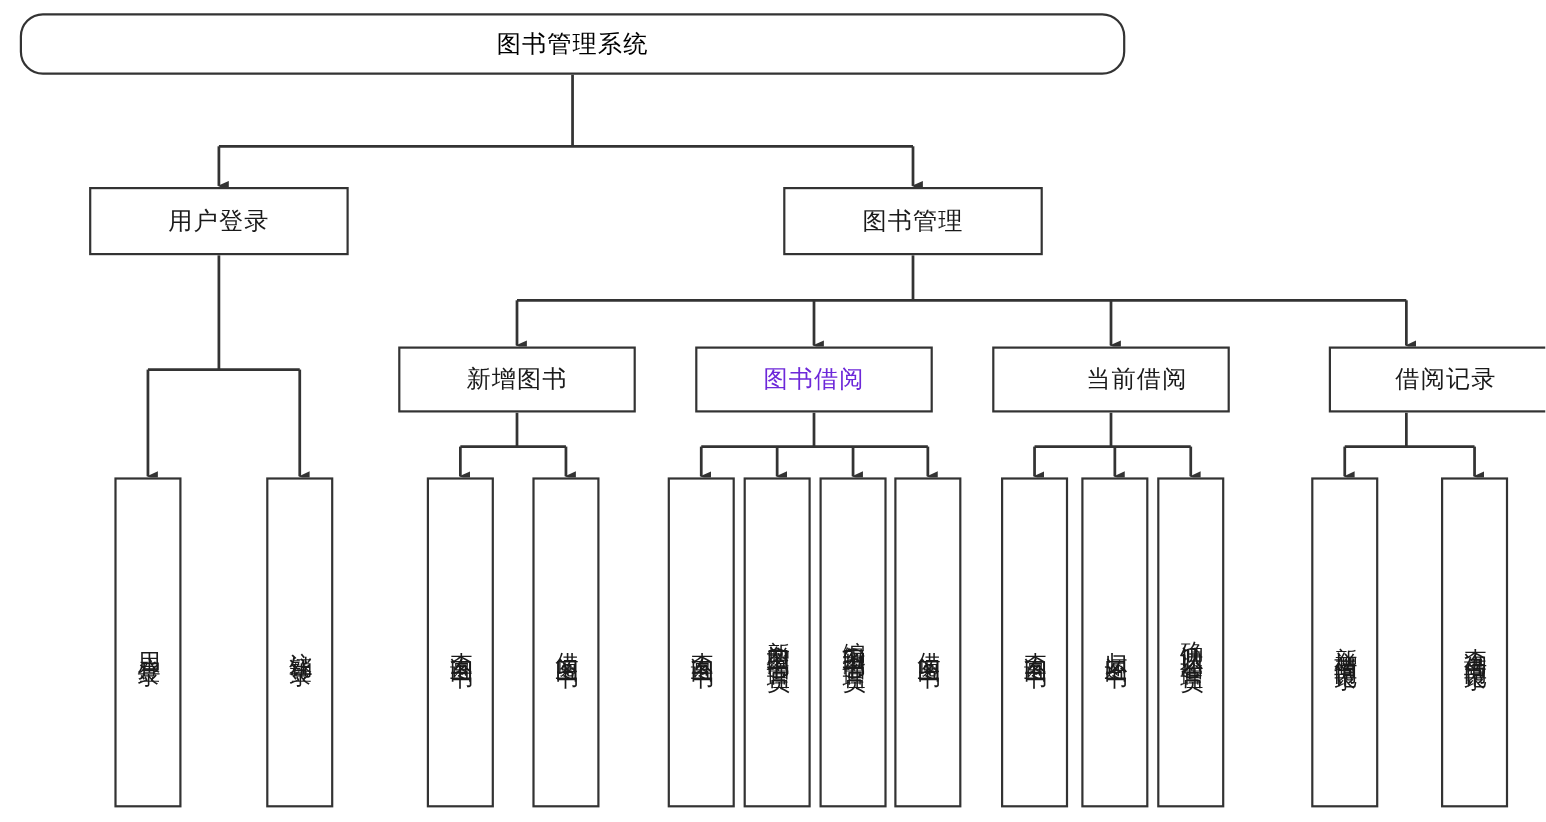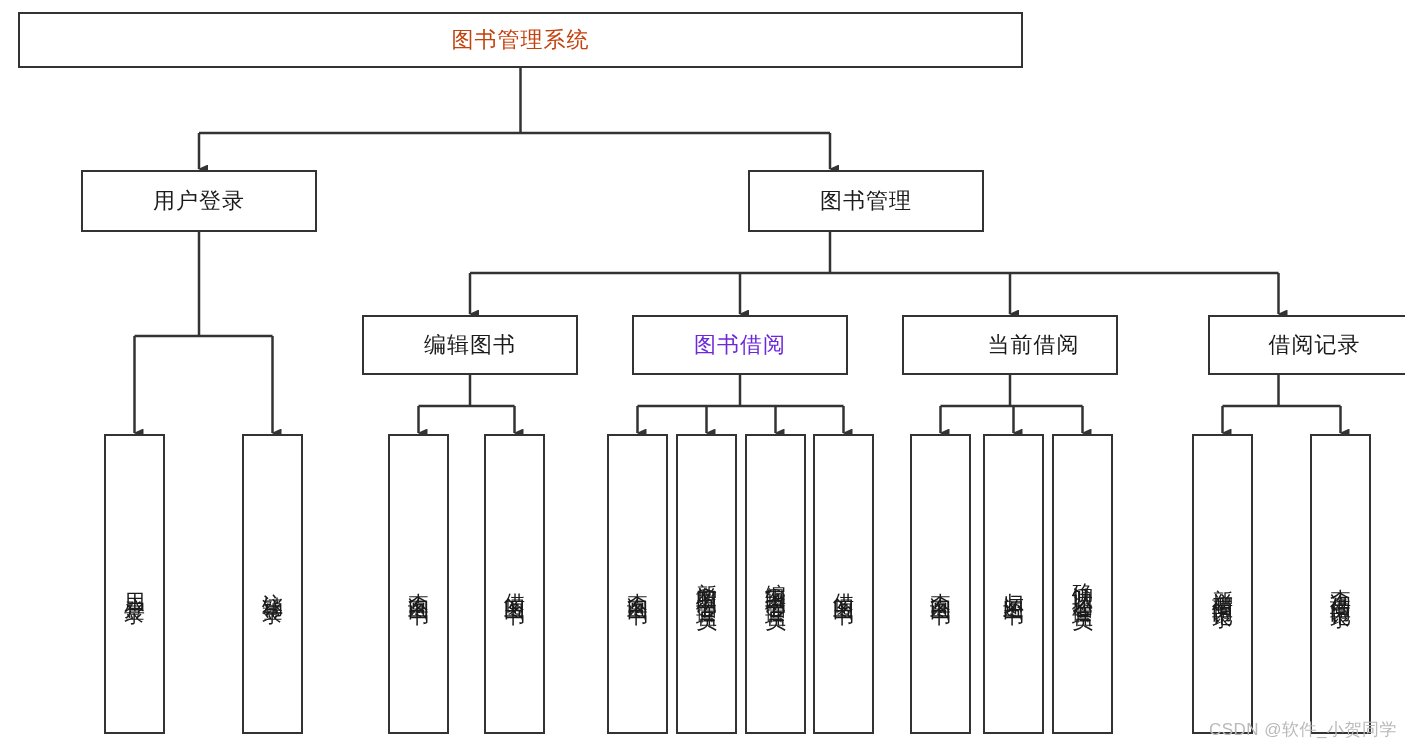--- a/index.html
+++ b/index.html
@@ -105,31 +105,31 @@
         <line x1="1013.5" y1="406" x2="1013.5" y2="433" stroke="#333333" stroke-width="2.5" marker-end="url(#arrowhead)"></line>
         <line x1="1082.5" y1="406" x2="1082.5" y2="433" stroke="#333333" stroke-width="2.5" marker-end="url(#arrowhead)"></line>
         <line x1="1278.5" y1="375" x2="1278.5" y2="406" stroke="#333333" stroke-width="2.5"></line>
         <line x1="1222.5" y1="406" x2="1340.5" y2="406" stroke="#333333" stroke-width="2.5"></line>
         <line x1="1222.5" y1="406" x2="1222.5" y2="433" stroke="#333333" stroke-width="2.5" marker-end="url(#arrowhead)"></line>
         <line x1="1340.5" y1="406" x2="1340.5" y2="433" stroke="#333333" stroke-width="2.5" marker-end="url(#arrowhead)"></line>
       </g>
   </svg>
 
   <div id="node-layer">
-      <div class="node-box horizontal" style="left: 18px; top: 12px; width: 1005px; height: 56px; border-color: rgb(51, 51, 51); color: #c2410c;">
+      <div class="node-box horizontal" style="left: 18px; top: 12px; width: 1005px; height: 56px; border-color: rgb(51, 51, 51); color: #000000; border-radius: 21px;">
         <span class="hlabel">图书管理系统</span>
       </div>
       <div class="node-box horizontal" style="left: 81px; top: 170px; width: 236px; height: 62px; border-color: rgb(51, 51, 51); color: rgb(26, 26, 26);">
         <span class="hlabel">用户登录</span>
       </div>
-      <div class="node-box horizontal" style="left: 712px; top: 170px; width: 236px; height: 62px; border-color: rgb(51, 51, 51); color: rgb(26, 26, 26); margin-left: 36px;">
+      <div class="node-box horizontal" style="left: 712px; top: 170px; width: 236px; height: 62px; border-color: rgb(51, 51, 51); color: rgb(26, 26, 26);">
         <span class="hlabel">图书管理</span>
       </div>
       <div class="node-box horizontal" style="left: 362px; top: 315px; width: 216px; height: 60px; border-color: rgb(51, 51, 51); color: rgb(26, 26, 26);">
-        <span class="hlabel">编辑图书</span>
+        <span class="hlabel">新增图书</span>
       </div>
       <div class="node-box horizontal" style="left: 632px; top: 315px; width: 216px; height: 60px; border-color: rgb(51, 51, 51); color: #6d28d9;">
         <span class="hlabel">图书借阅</span>
       </div>
       <div class="node-box horizontal" style="left: 902px; top: 315px; width: 216px; height: 60px; border-color: rgb(51, 51, 51); color: rgb(26, 26, 26); padding-left: 47px;">
         <span class="hlabel">当前借阅</span>
       </div>
       <div class="node-box horizontal" style="left: 1172px; top: 315px; width: 213px; height: 60px; border-color: rgb(51, 51, 51); color: rgb(26, 26, 26); margin-left: 36px;">
         <span class="hlabel">借阅记录</span>
       </div>
@@ -167,14 +167,13 @@
         <span class="vlabel">确认归还（管理员）</span>
       </div>
       <div class="node-box vertical" style="left: 1192px; top: 434px; width: 61px; height: 300px; border-color: rgb(51, 51, 51); color: rgb(26, 26, 26);">
         <span class="vlabel">新增借阅记录</span>
       </div>
       <div class="node-box vertical" style="left: 1310px; top: 434px; width: 61px; height: 300px; border-color: rgb(51, 51, 51); color: rgb(26, 26, 26);">
         <span class="vlabel">查询借阅记录</span>
       </div>
     </div>
 
-  <div id="watermark">CSDN @软件_小贺同学</div>
 </div>
 
 </body></html>

